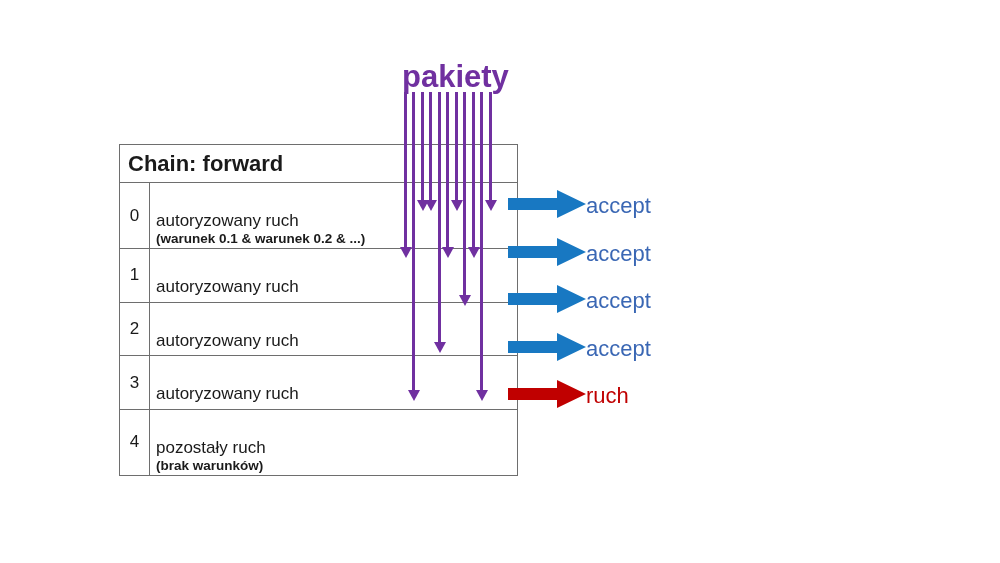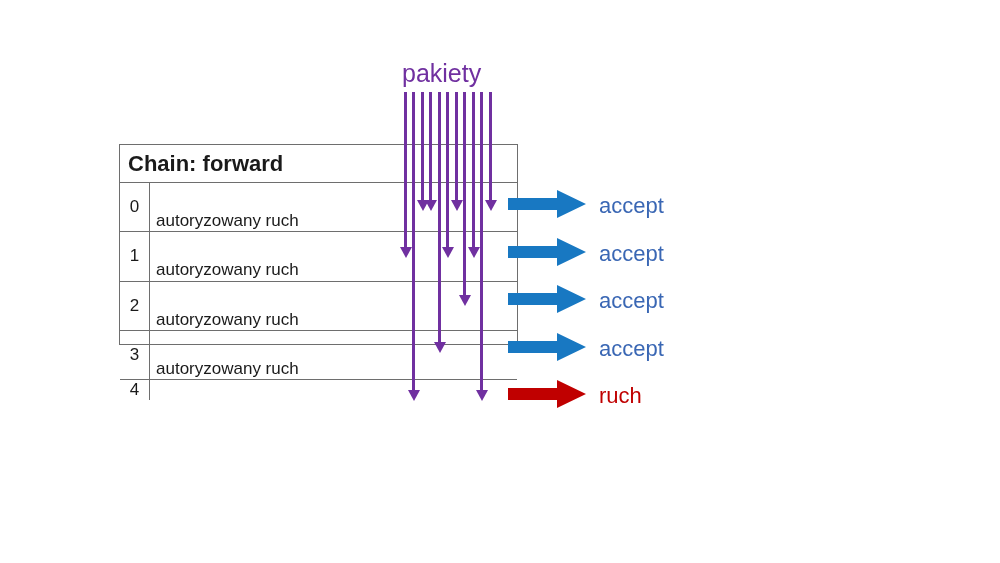--- a/index.html
+++ b/index.html
@@ -16,22 +16,23 @@
     --drop-red: #C00000;
     --border-gray: #6E6E6E;
     --ink: #1A1A1A;
   }
 
   
   .pakiety {
     position: absolute;
     left: 402px;
     top: 59px;
-    font-size: 25px;
+    font-size: 31px;
     color: var(--purple);
+    font-weight: bold;
   }
 
   
   .packet-lines { position: absolute; left: 0; top: 0; z-index: 5; }
   .pline {
     position: absolute;
     width: 3px;
     background: var(--purple);
   }
   .phead {
@@ -41,21 +42,21 @@
     border-right: 6px solid transparent;
     border-top: 11px solid var(--purple);
   }
 
   
   .chain-table {
     position: absolute;
     left: 119px;
     top: 144px;
     width: 399px;
-    height: 201px;
+    height: 332px;
     border: 1px solid var(--border-gray);
     box-sizing: border-box;
     display: grid;
     grid-template-columns: 30px 1fr;
     grid-template-rows: 38px repeat(5, 1fr);
     background: #ffffff;
     z-index: 1;
     color: var(--ink);
   }
   .chain-header {
@@ -93,21 +94,21 @@
     position: absolute;
     left: 508px;
     height: 28px;
     display: flex;
     align-items: center;
     z-index: 2;
   }
   .row-action .arrow { color: var(--arrow-blue); flex: 0 0 auto; }
   .row-action.drop .arrow { color: var(--drop-red); }
   .action-label {
-    margin-left: 13px;
+    margin-left: 0;
     font-size: 22px;
     color: var(--accept-text);
     white-space: nowrap;
   }
   .row-action.drop .action-label { color: var(--drop-red); }
 </style>
 </head>
 <body>
 
 <div class="canvas" style="--purple: #7030A0; --arrow-blue: #1878C2; --accept-text: #3A67B4; --drop-red: #C00000; --border-gray: #6E6E6E;">
@@ -138,38 +139,43 @@
       <div class="pline" style="left: 489px; top: 92px; height: 109px;"></div>
       <div class="phead" style="left: 484.5px; top: 200px;"></div>
     </div>
 
   <div class="chain-table">
     <div class="chain-header">Chain: forward</div>
 
     <div class="num-cell">0</div>
     <div class="rule-cell">
       <div class="rule-line1">autoryzowany ruch</div>
+      <div class="rule-line2">(warunek 0.1 &amp; warunek 0.2 &amp; ...)</div>
     </div>
 
     <div class="num-cell">1</div>
     <div class="rule-cell">
       <div class="rule-line1">autoryzowany ruch</div>
     </div>
 
     <div class="num-cell">2</div>
     <div class="rule-cell">
       <div class="rule-line1">autoryzowany ruch</div>
     </div>
 
     <div class="num-cell">3</div>
     <div class="rule-cell">
       <div class="rule-line1">autoryzowany ruch</div>
     </div>
 
     <div class="num-cell last">4</div>
+    <div class="rule-cell last">
+      <div class="rule-line1">pozostały ruch</div>
+      <div class="rule-line2">(brak warunków)</div>
+    </div>
   </div>
 
   <div class="row-action accept" style="top:192px">
     <span class="arrow"><svg width="78" height="28" viewBox="0 0 78 28">
           <polygon points="0,8 49,8 49,0 78,14 49,28 49,20 0,20" fill="currentColor"></polygon>
         </svg></span>
     <span class="action-label">accept</span>
   </div>
   <div class="row-action accept" style="top:240px">
     <span class="arrow"><svg width="78" height="28" viewBox="0 0 78 28">

